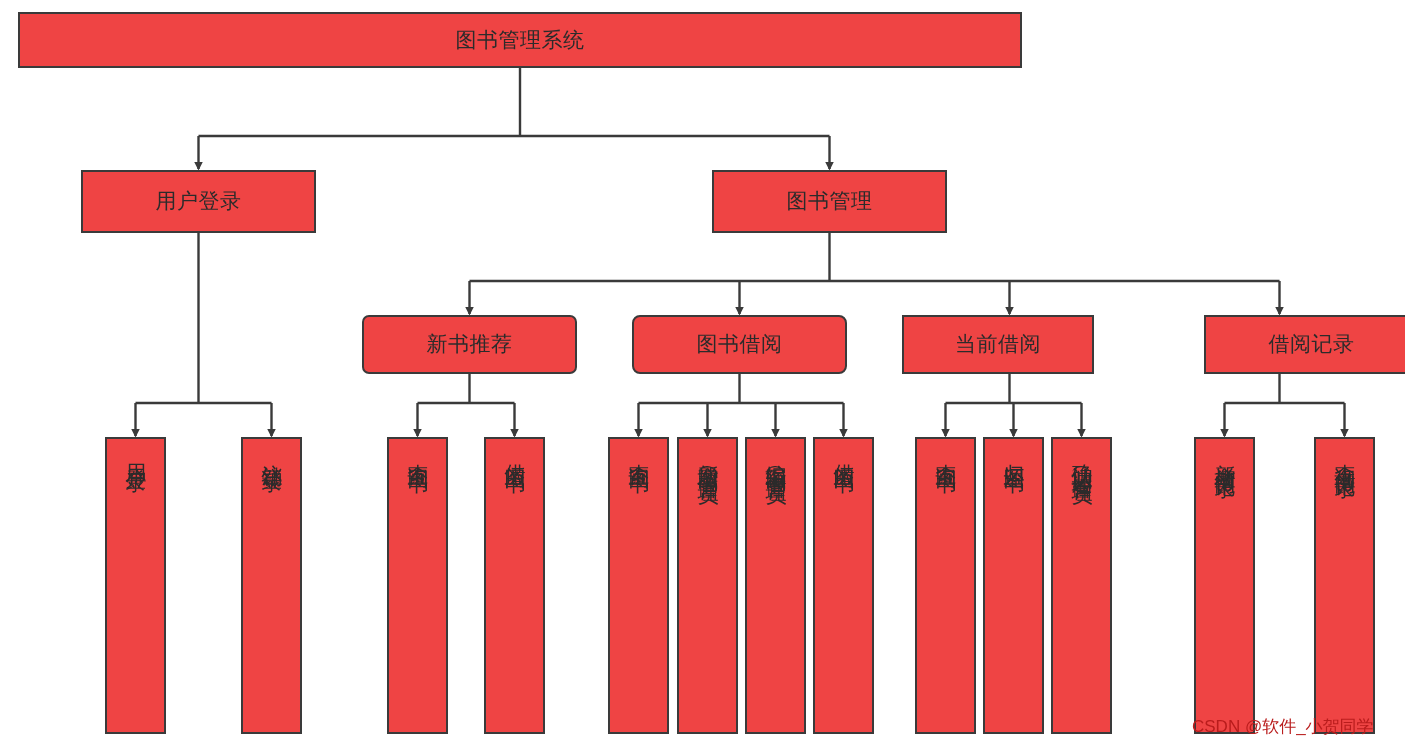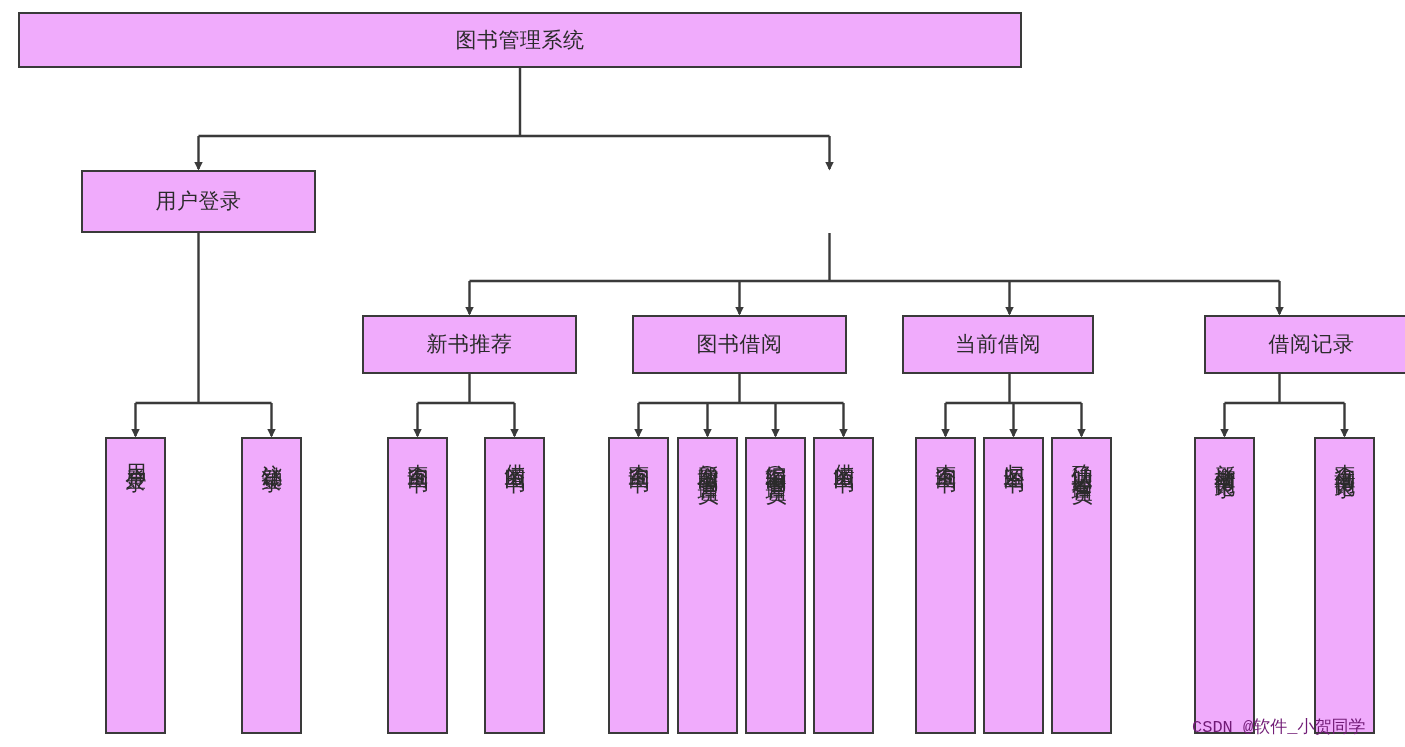--- a/index.html
+++ b/index.html
@@ -22,21 +22,21 @@
     position: absolute;
     left: 0;
     top: 0;
     width: 1405px;
     height: 747px;
     pointer-events: none;
   }
   .node {
     position: absolute;
     box-sizing: border-box;
-    background: #f0abfc;
+    background: #ef4444;
     border: 2px solid #3a3a3a;
     display: flex;
     align-items: center;
     justify-content: center;
     color: #2b2b2b;
     text-align: center;
     z-index: 2;
   }
   .node .label {
     display: block;
@@ -54,25 +54,25 @@
   .node.vertical .label {
     writing-mode: vertical-rl;
     text-orientation: upright;
     font-size: 21px;
     letter-spacing: 3px;
     line-height: 1;
     max-height: 100%;
   }
   .watermark {
     position: absolute;
-    color: #701a75;
+    color: #b91c1c;
     font-size: 17px;
     white-space: nowrap;
     z-index: 5;
-    font-family: Liberation Mono, monospace;
+    font-family: Liberation Sans, sans-serif;
   }
 </style>
 </head>
 <body>
 
 <div id="diagram-root">
   <svg id="edges-layer" viewBox="0 0 1405 747" width="1405" height="747" aria-hidden="true">
     <defs>
       <marker id="arrowhead" markerWidth="9" markerHeight="9" refX="7.5" refY="4.5" orient="auto" markerUnits="userSpaceOnUse">
         <path d="M0,0 L9,4.5 L0,9 z" fill="#3a3a3a"></path>
@@ -115,24 +115,27 @@
       </g>
   </svg>
 
   <div class="watermark" style="left: 1192px; top: 715px;">CSDN @软件_小贺同学</div>
 <div class="node horizontal" style="left: 18px; top: 12px; width: 1004px; height: 56px;">
       <span class="label">图书管理系统</span>
     </div>
     <div class="node horizontal" style="left: 81px; top: 170px; width: 235px; height: 63px;">
       <span class="label">用户登录</span>
     </div>
-    <div class="node horizontal" style="left: 362px; top: 315px; width: 215px; height: 59px;">
+    <div class="node horizontal" style="left: 712px; top: 170px; width: 235px; height: 63px;">
+      <span class="label">图书管理</span>
+    </div>
+    <div class="node horizontal" style="left: 362px; top: 315px; width: 215px; height: 59px; border-radius: 7px;">
       <span class="label">新书推荐</span>
     </div>
-    <div class="node horizontal" style="left: 632px; top: 315px; width: 215px; height: 59px;">
+    <div class="node horizontal" style="left: 632px; top: 315px; width: 215px; height: 59px; border-radius: 8px;">
       <span class="label">图书借阅</span>
     </div>
     <div class="node horizontal" style="left: 902px; top: 315px; width: 192px; height: 59px;">
       <span class="label">当前借阅</span>
     </div>
     <div class="node horizontal" style="left: 1172px; top: 315px; width: 215px; height: 59px; margin-left: 32px;">
       <span class="label">借阅记录</span>
     </div>
     <div class="node vertical" style="left: 105px; top: 437px; width: 61px; height: 297px;">
       <span class="label">用户登录</span>

